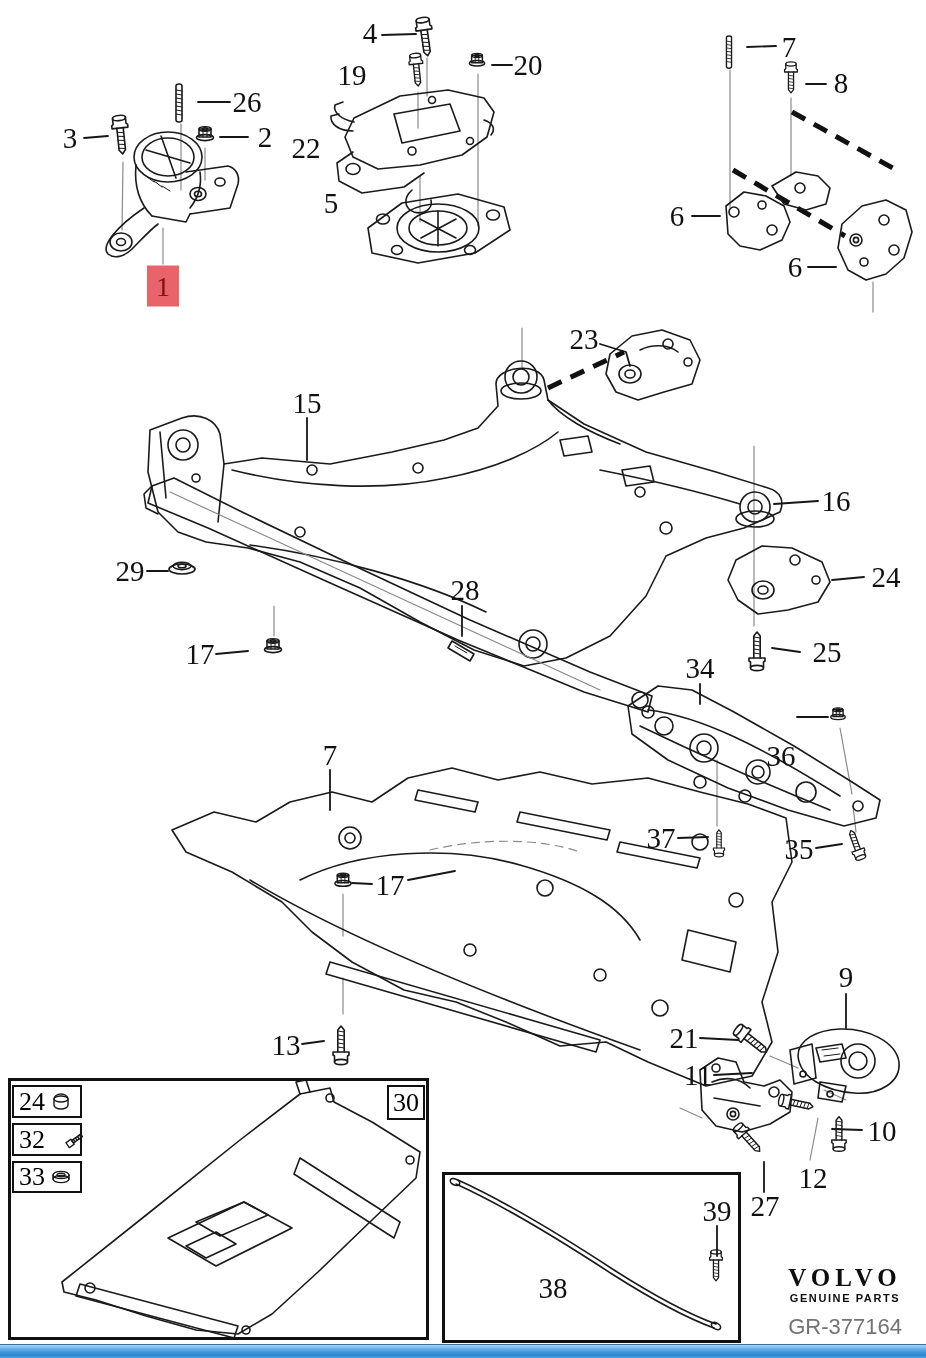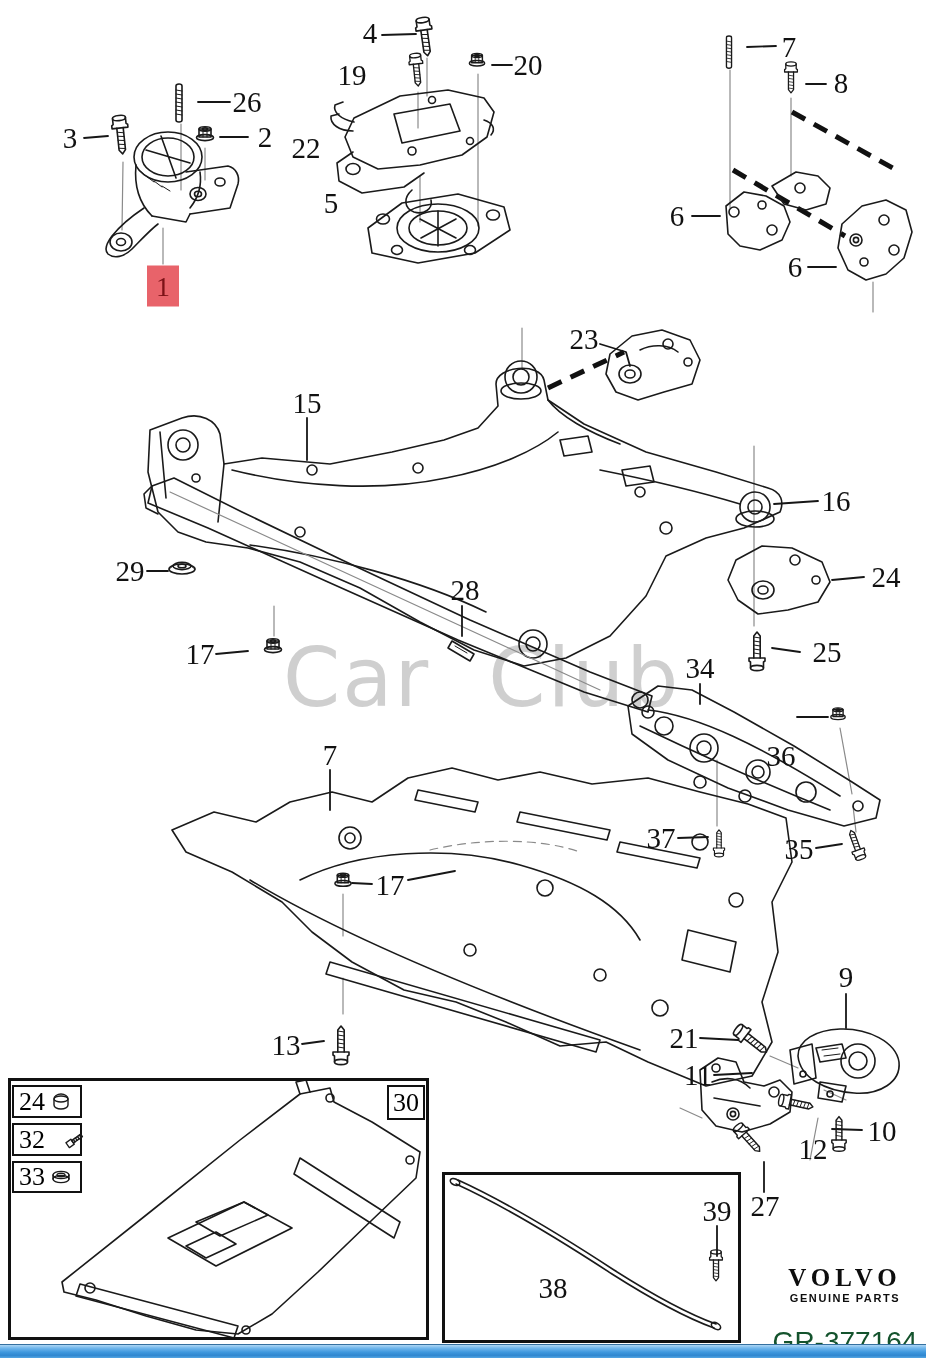--- a/index.html
+++ b/index.html
@@ -21,31 +21,30 @@
   .inset-box{position:absolute;border:3px solid #111;background:transparent;z-index:3;}
   .corner-box{position:absolute;border:2.5px solid #111;background:#fff;z-index:4;
               display:flex;align-items:center;justify-content:center;font-size:26px;}
   .legend-box{position:absolute;border:2.5px solid #111;background:#fff;z-index:4;
               display:flex;align-items:center;justify-content:flex-start;gap:5px;padding:0 3px 0 5px;font-size:26px;}
   .legend-box svg{flex:0 0 auto;}
   .legend-box svg *{fill:none;stroke:#1a1a1a;stroke-width:1.4;stroke-linejoin:round;stroke-linecap:round;}
   .brand{position:absolute;left:770px;top:1264px;width:150px;text-align:center;z-index:3;color:#0d0d0d;}
   .brand .logo{font-family:"Liberation Serif",serif;font-weight:700;font-size:25px;letter-spacing:5px;}
   .brand .tagline{font-family:"Liberation Sans",sans-serif;font-weight:700;font-size:11px;letter-spacing:1.6px;margin-top:0px;}
-  .brand .code{font-family:"Liberation Sans",sans-serif;font-size:28px;margin-top:22px;color:#14532d;}
+  .brand .code{font-family:"Liberation Sans",sans-serif;font-size:22px;margin-top:10px;color:#737373;}
   .bluebar{position:absolute;left:0;bottom:0;width:926px;height:13px;z-index:5;
            background:linear-gradient(180deg,#aed6f4 0%,#6fb6ec 25%,#3f98de 55%,#2f87d0 80%,#55a6e3 100%);
            border-top:1px solid #35709f;}
 </style>
 </head>
 <body>
 
 <div id="stage">
 
-  <div class="watermark">Car Club</div>
 
   <svg class="art" width="926" height="1358" viewBox="0 0 926 1358">
     <defs>
       <g id="g-bolt">
         <ellipse cx="0" cy="-10" rx="6.5" ry="2.6"></ellipse>
         <path d="M-6.5,-10 L-6.5,-4 L-8,-3 L-8,0 L8,0 L8,-3 L6.5,-4 L6.5,-10"></path>
         <path d="M-3.2,0 L-3.2,22 L0,26 L3.2,22 L3.2,0"></path>
         <path class="hair" d="M-3.2,4 L3.2,5 M-3.2,8 L3.2,9 M-3.2,12 L3.2,13 M-3.2,16 L3.2,17 M-3.2,20 L3.2,21"></path>
       </g>
       <g id="g-stud">
@@ -410,21 +409,21 @@
       <div class="callout" style="left: 781px; top: 717px; margin-top: 39px;">36</div>
       <div class="callout" style="left: 330px; top: 755px;">7</div>
       <div class="callout" style="left: 661px; top: 838px;">37</div>
       <div class="callout" style="left: 799px; top: 849px;">35</div>
       <div class="callout" style="left: 390px; top: 885px;">17</div>
       <div class="callout" style="left: 846px; top: 977px;">9</div>
       <div class="callout" style="left: 684px; top: 1038px;">21</div>
       <div class="callout" style="left: 286px; top: 1045px;">13</div>
       <div class="callout" style="left: 698px; top: 1075px;">11</div>
       <div class="callout" style="left: 882px; top: 1131px;">10</div>
-      <div class="callout" style="left: 813px; top: 1149px;">12</div>
+      <div class="callout" style="left: 813px; top: 1178px;">12</div>
       <div class="callout" style="left: 765px; top: 1206px;">27</div>
       <div class="callout" style="left: 553px; top: 1288px;">38</div>
       <div class="callout" style="left: 717px; top: 1211px;">39</div>
     </div>
 
   <div class="brand">
     <div class="logo">VOLVO</div>
     <div class="tagline">GENUINE PARTS</div>
     <div class="code">GR-377164</div>
   </div>

